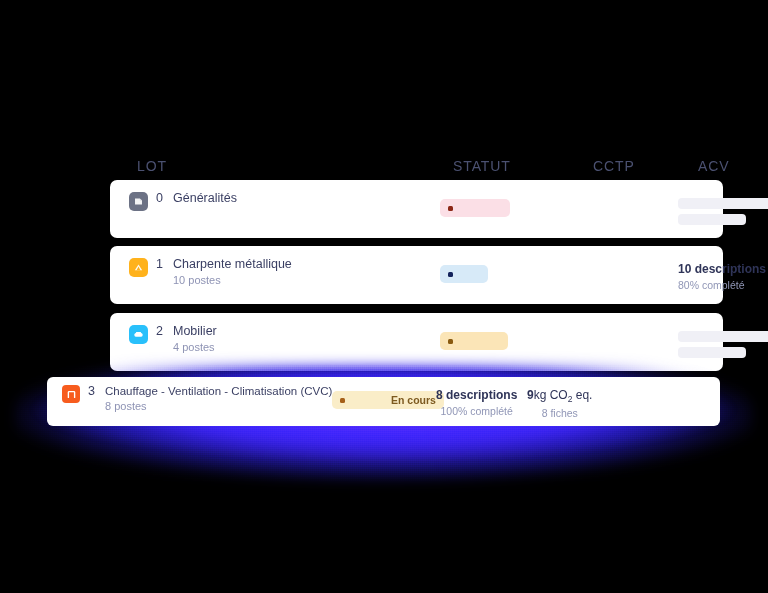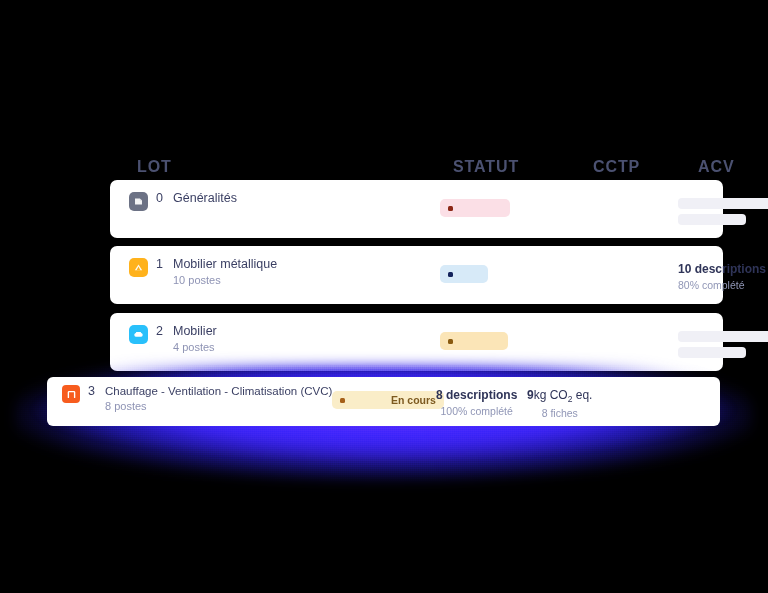--- a/index.html
+++ b/index.html
@@ -12,22 +12,22 @@
   .stage { position:relative; width:768px; height:593px; background:#000; }
 
   
   .col-header {
     position:absolute;
     left:110px; top:158px;
     width:613px; height:20px;
   }
   .col-header .col {
     position:absolute;
-    font-size:16px;
-    font-weight:700;
+    font-size:14px;
+    font-weight:400;
     letter-spacing:0.9px;
     color:#4b5171;
     text-transform:uppercase;
     white-space:nowrap;
     padding-left:24px;
   }
   .col-lot    { left:3px; }
   .col-statut { left:319px; }
   .col-cctp   { left:459px; }
   .col-acv    { left:564px; }
@@ -197,21 +197,21 @@
     <div class="lot">
       <div class="lot-icon" style="background:#ffb21c">
         <svg width="11" height="11" viewBox="0 0 12 12">
             <path d="M6 2.6 10 8.9H2z" fill="#ffffff" opacity="0.95"></path>
             <path d="M6 4.9 8.1 8.9H3.9z" fill="#ffb21c"></path>
           </svg>
       </div>
       <div class="lot-text">
         <span class="lot-num">1</span>
         <span class="lot-body">
-          <span class="lot-name">Mobilier métallique</span>
+          <span class="lot-name">Charpente métallique</span>
           <span class="lot-sub">10 postes</span>
         </span>
       </div>
     </div>
     <div class="pill" style="left:330px; width:48px; background:#d7eaf8;">
       <span class="dot" style="background:#13235c"></span>
     </div>
     <div class="metric" style="left:568px; top:16px;">
       <span class="m-main">10 descriptions</span>
       <span class="m-sub">80% complété</span>

